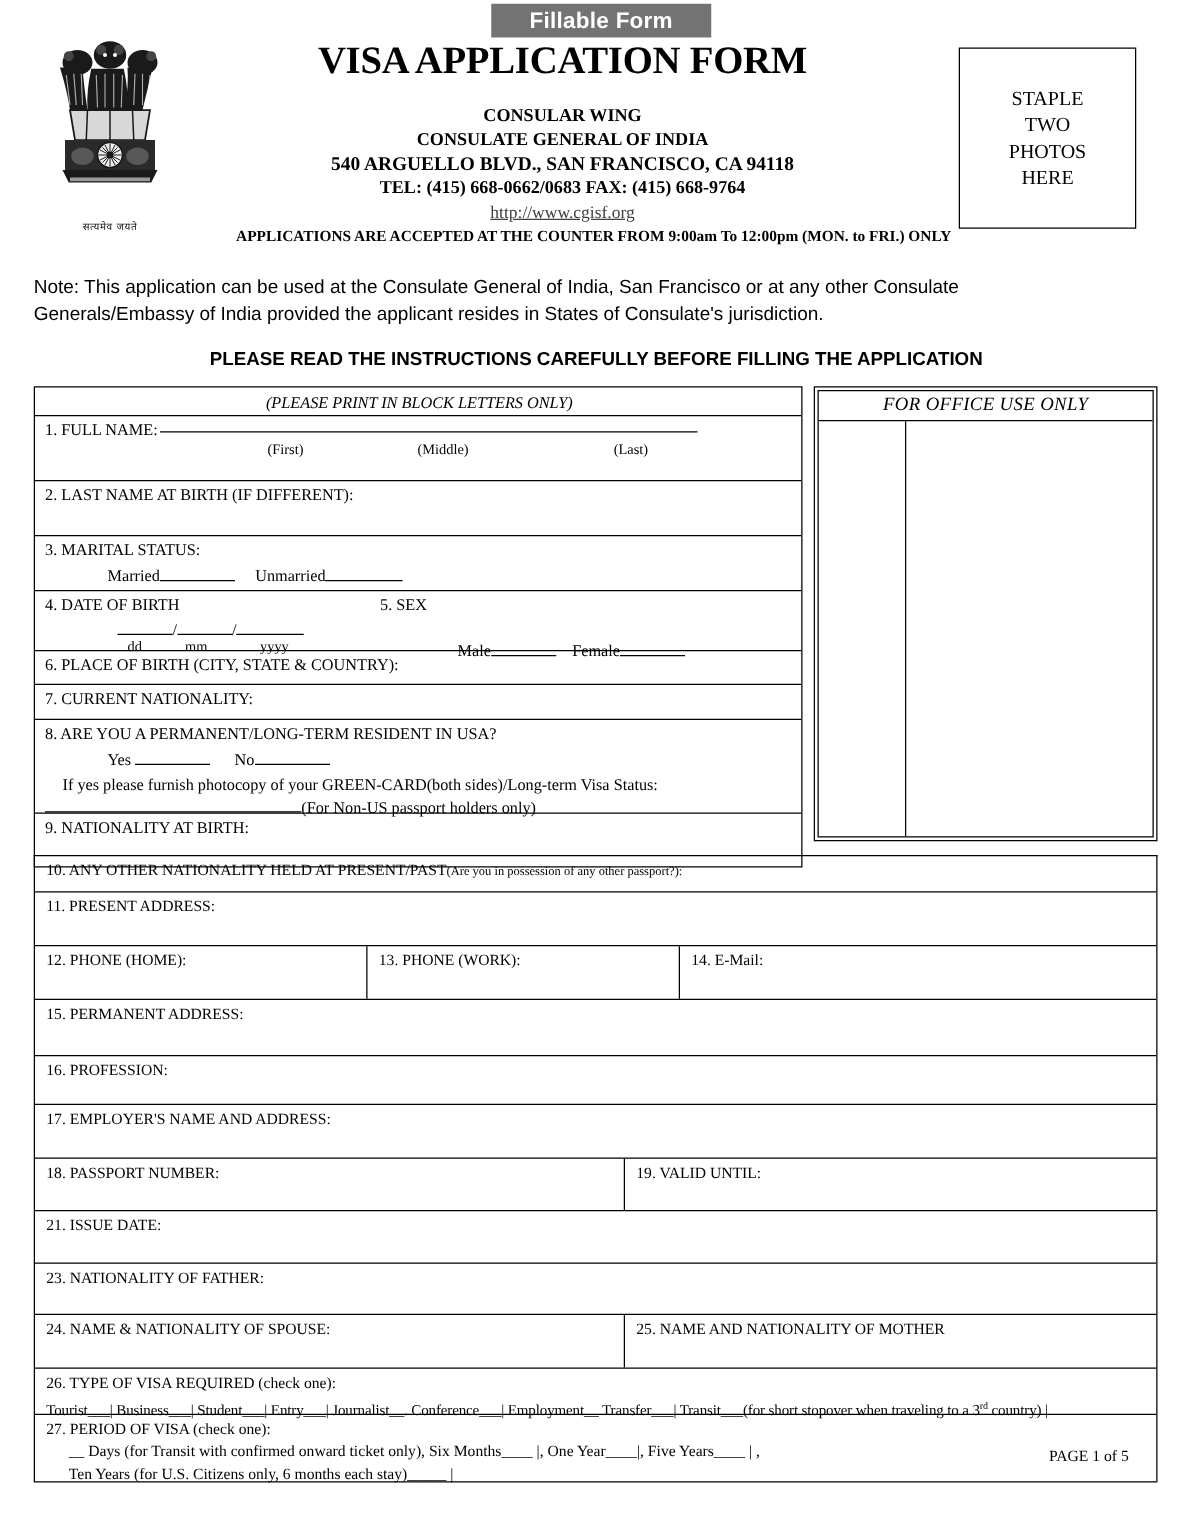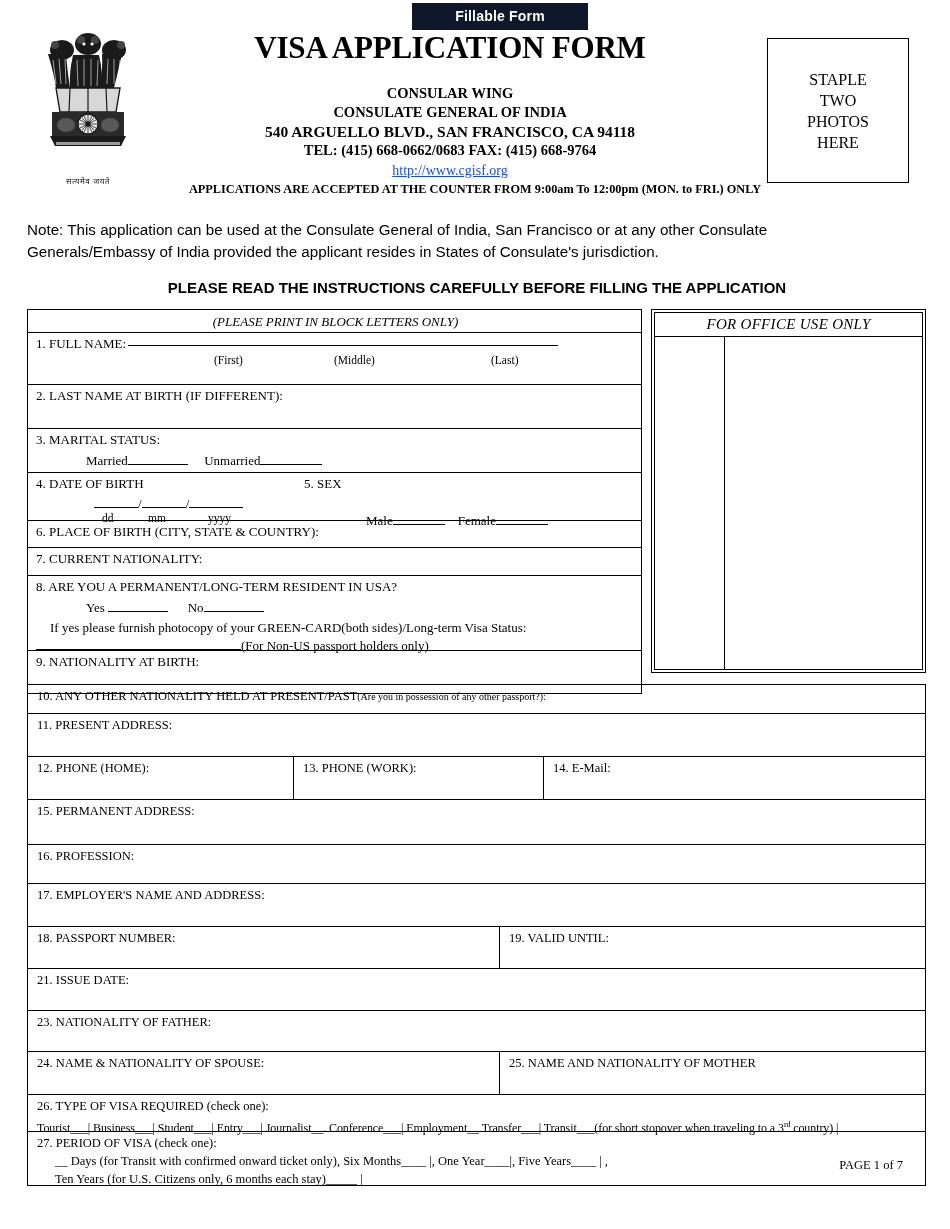--- a/index.html
+++ b/index.html
@@ -18,29 +18,29 @@
   .page {
     position: relative;
     width: 950px;
     height: 1229px;
     box-sizing: border-box;
   }
 
   
   .fillable-badge {
     position: absolute;
-    left: 412px;
+    left: 393px;
     top: 3px;
     width: 176px;
     height: 27px;
-    background: #0f172a;
+    background: #737373;
     color: #ffffff;
     font-family: "Liberation Sans", "DejaVu Sans", sans-serif;
     font-weight: bold;
-    font-size: 14px;
+    font-size: 18px;
     line-height: 27px;
     text-align: center;
     letter-spacing: 0.2px;
   }
 
   .emblem {
     position: absolute;
     left: 38px;
     top: 28px;
     width: 100px;
@@ -74,21 +74,21 @@
     width: 600px;
     text-align: center;
     font-size: 14.5px;
     font-weight: bold;
     line-height: 19px;
   }
   .addr-line-big { font-size: 15.5px; }
   .addr-url {
     display: block;
     margin-top: 1px;
-    color: #1d4ed8;
+    color: #404040;
     text-decoration: underline;
     font-weight: normal;
     font-size: 14px;
   }
 
   .counter-note {
     position: absolute;
     left: 80px;
     top: 182px;
     width: 790px;
@@ -546,17 +546,17 @@
 
     <div class="wrow h-visatype">
       <span>26. TYPE OF VISA REQUIRED (check one):</span>
       <div class="visa-opts">Tourist___| Business___| Student___| Entry___| Journalist__. Conference___| Employment__  Transfer___| Transit___(for short stopover when traveling to a 3<sup>rd</sup> country) |</div>
     </div>
 
     <div class="wrow h-period">
       <span>27. PERIOD OF VISA (check one):</span>
       <span class="period-line">__ Days (for Transit with confirmed onward ticket only), Six Months____ |,  One Year____|, Five Years____ | ,</span>
       <span class="period-line">Ten Years (for U.S. Citizens only, 6 months each stay)_____ |</span>
-      <span class="page-num">PAGE 1 of 7</span>
+      <span class="page-num">PAGE 1 of 5</span>
     </div>
 
   </div>
 </div>
 
 </body></html>

